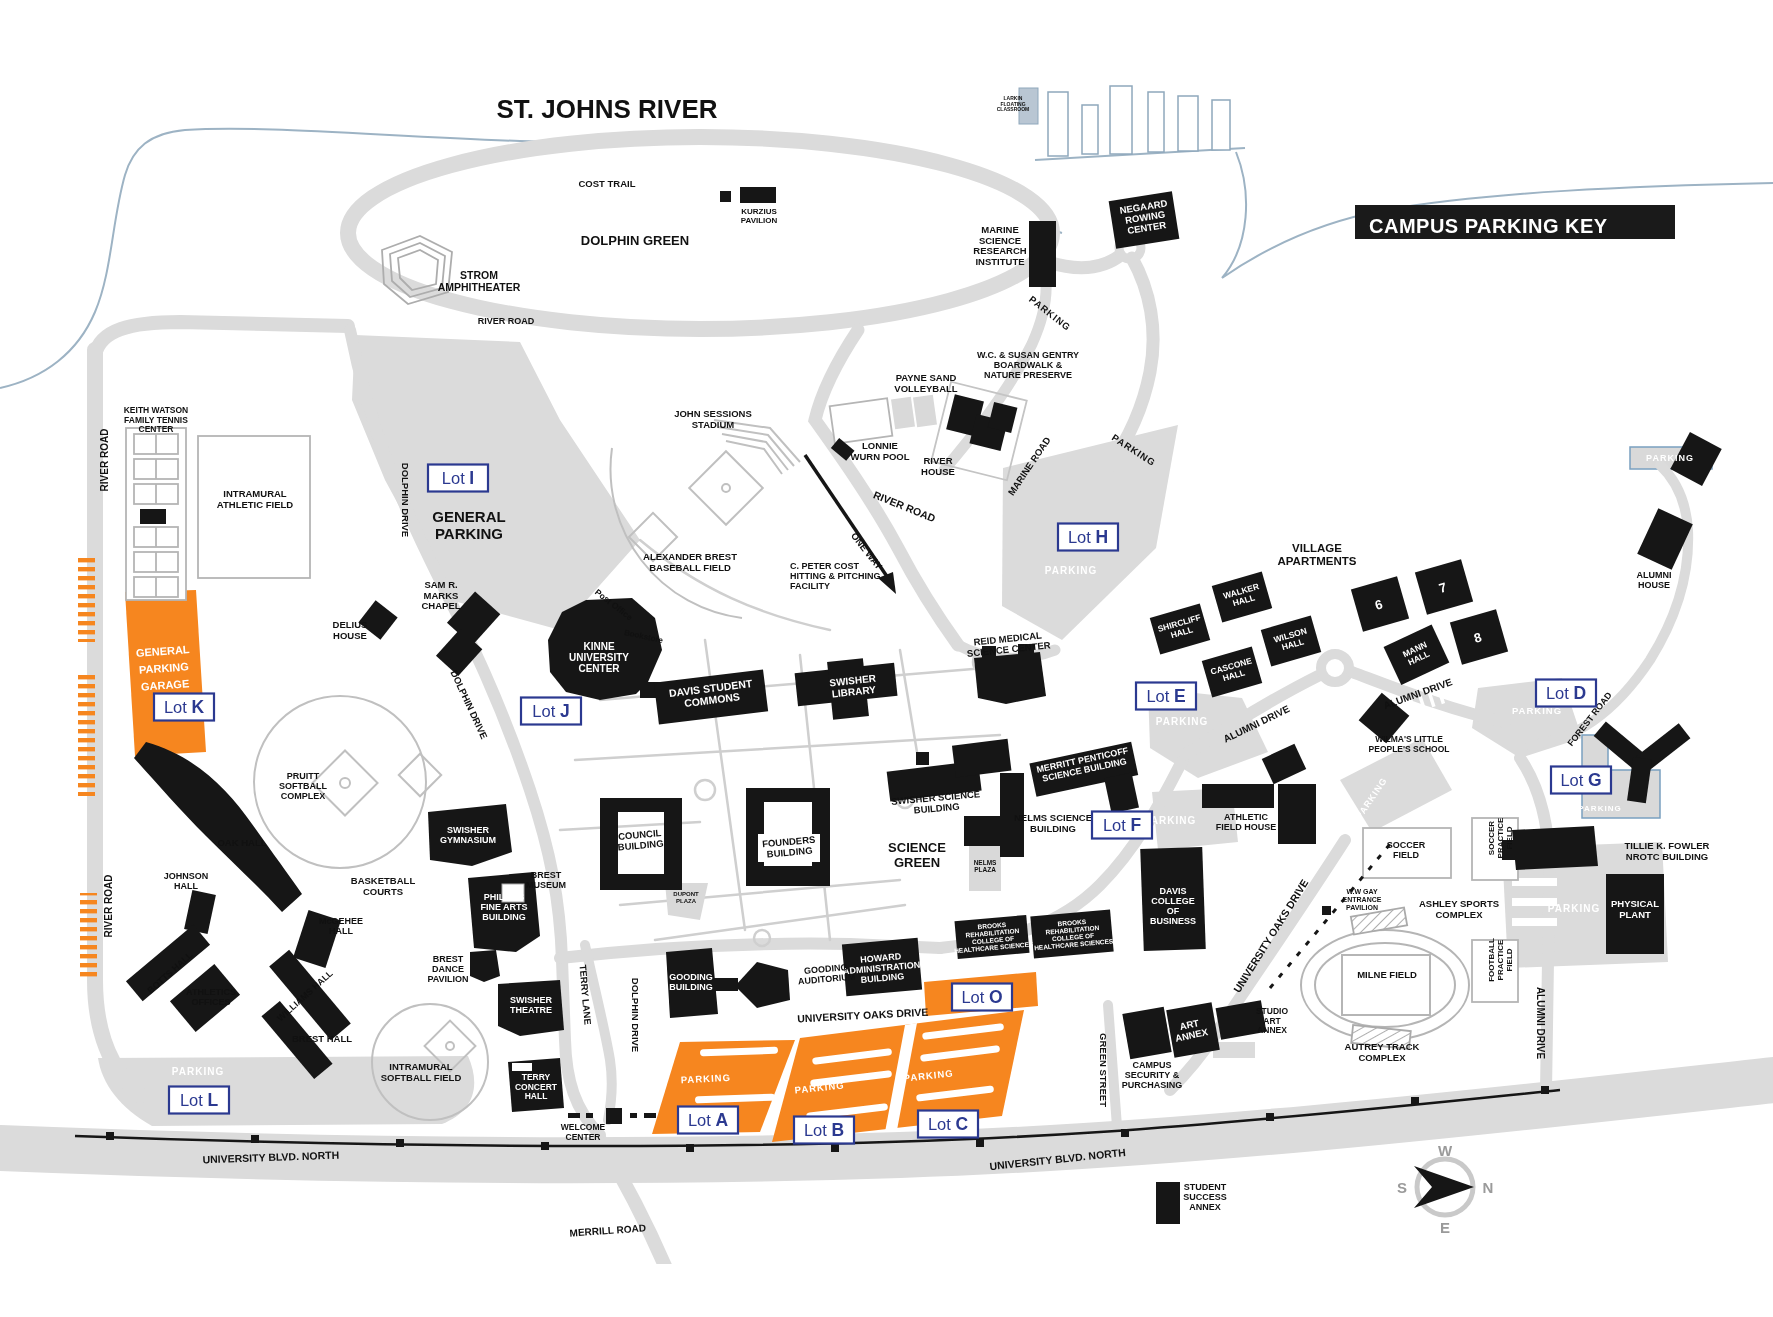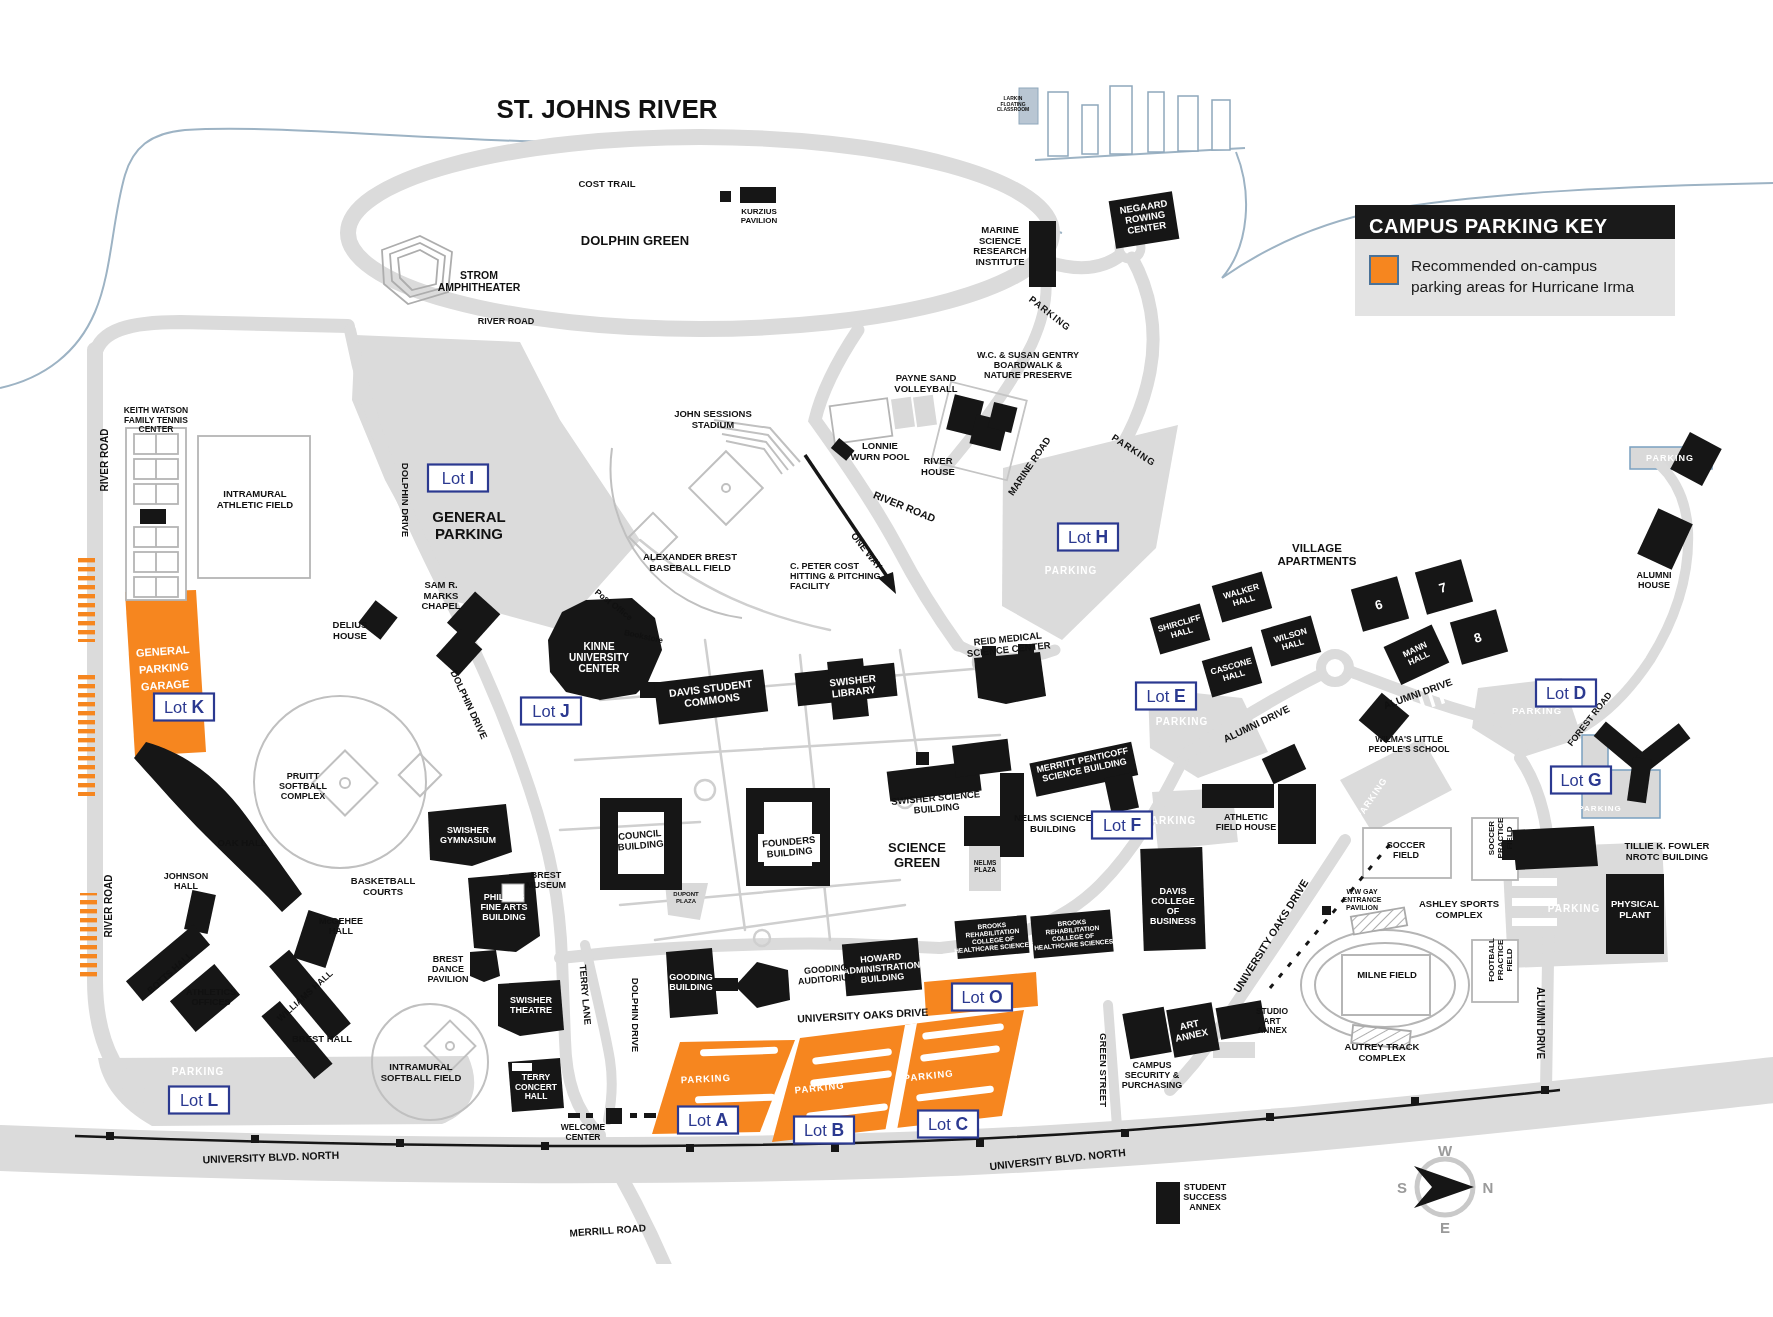--- a/index.html
+++ b/index.html
@@ -522,21 +522,14 @@
         </g>
         <g>
           <rect x="918" y="1110.5" width="60" height="27" fill="#fff" stroke="#2B3990" stroke-width="2.2"></rect>
           <text x="948" y="1130" text-anchor="middle" fill="#2B3990"><tspan font-size="16.5" font-weight="400">Lot </tspan><tspan font-size="17.5" font-weight="800">C</tspan></text>
         </g>
       </g>
 </svg>
 
 <div class="legend">
   <div class="legend-header">CAMPUS PARKING KEY</div>
-  <div class="legend-body">
-    <span class="swatch" id="legend-swatch" style="background: rgb(246, 134, 31);"></span>
-    <div class="legend-text">
-      <span>Recommended on-campus</span><br>
-      <span>parking areas for Hurricane Irma</span>
-    </div>
-  </div>
 </div>
 </div>
 
 </body></html>

